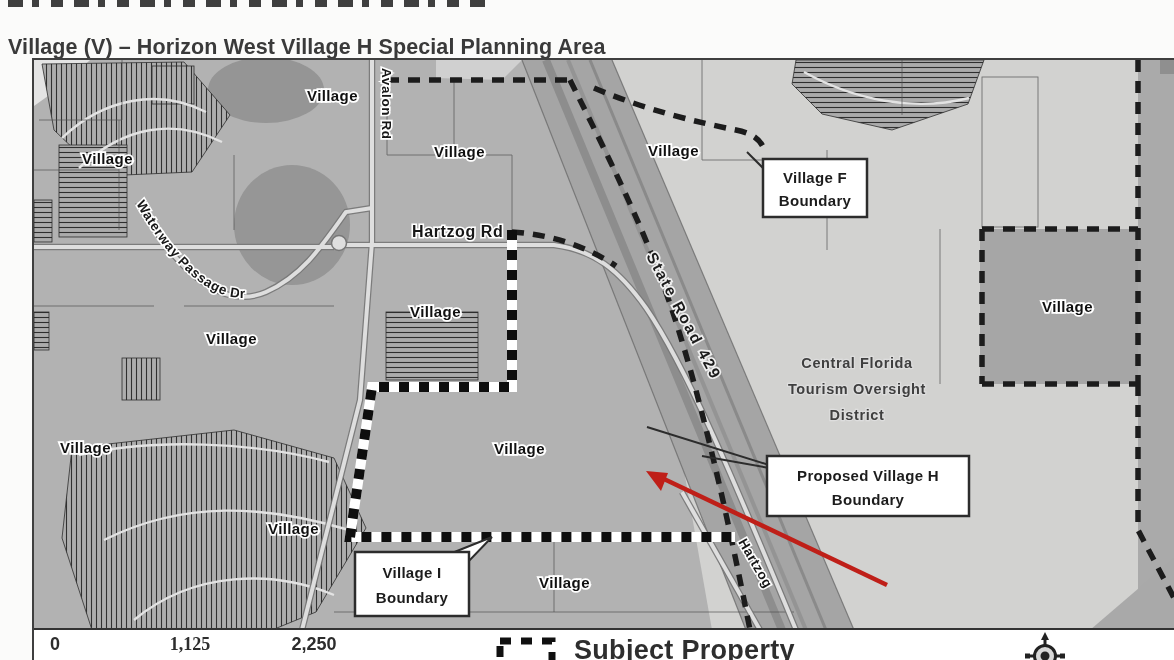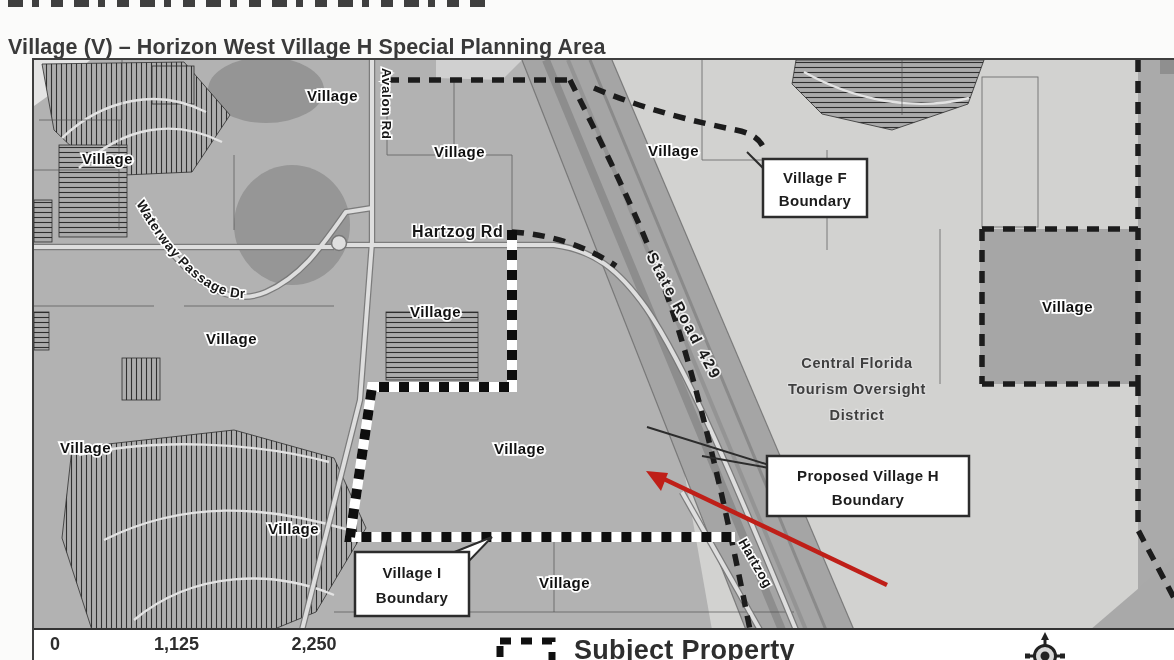--- a/index.html
+++ b/index.html
@@ -25,21 +25,21 @@
     border-left:2px solid #3f3f3f;border-top:2px solid #3f3f3f;
     box-sizing:border-box;background:#b2b2b2;
   }
   .map-svg{display:block;}
   .map-footer{
     position:absolute;left:0;bottom:0;width:1140px;height:30px;
     background:#ffffff;border-top:2px solid #333;overflow:hidden;
   }
   .tick{position:absolute;top:4px;font-size:18px;font-weight:600;color:#2d2d2d;}
   .tick.t0{left:16px;}
-  .tick.t1{left:120px;width:72px;text-align:left;}
+  .tick.t1{left:120px;width:72px;text-align:center;font-family:Liberation Serif, serif;}
   .tick.t2{left:244px;width:72px;text-align:center;}
   .legend-swatch{position:absolute;left:462px;top:7px;}
   .legend-label{
     position:absolute;left:540px;top:5px;font-size:27px;font-weight:bold;color:#2e2e2e;
     white-space:nowrap;letter-spacing:.3px;
   }
   .compass{position:absolute;left:988px;top:1px;}
 
   
   text{font-family:"Liberation Sans", sans-serif;}

